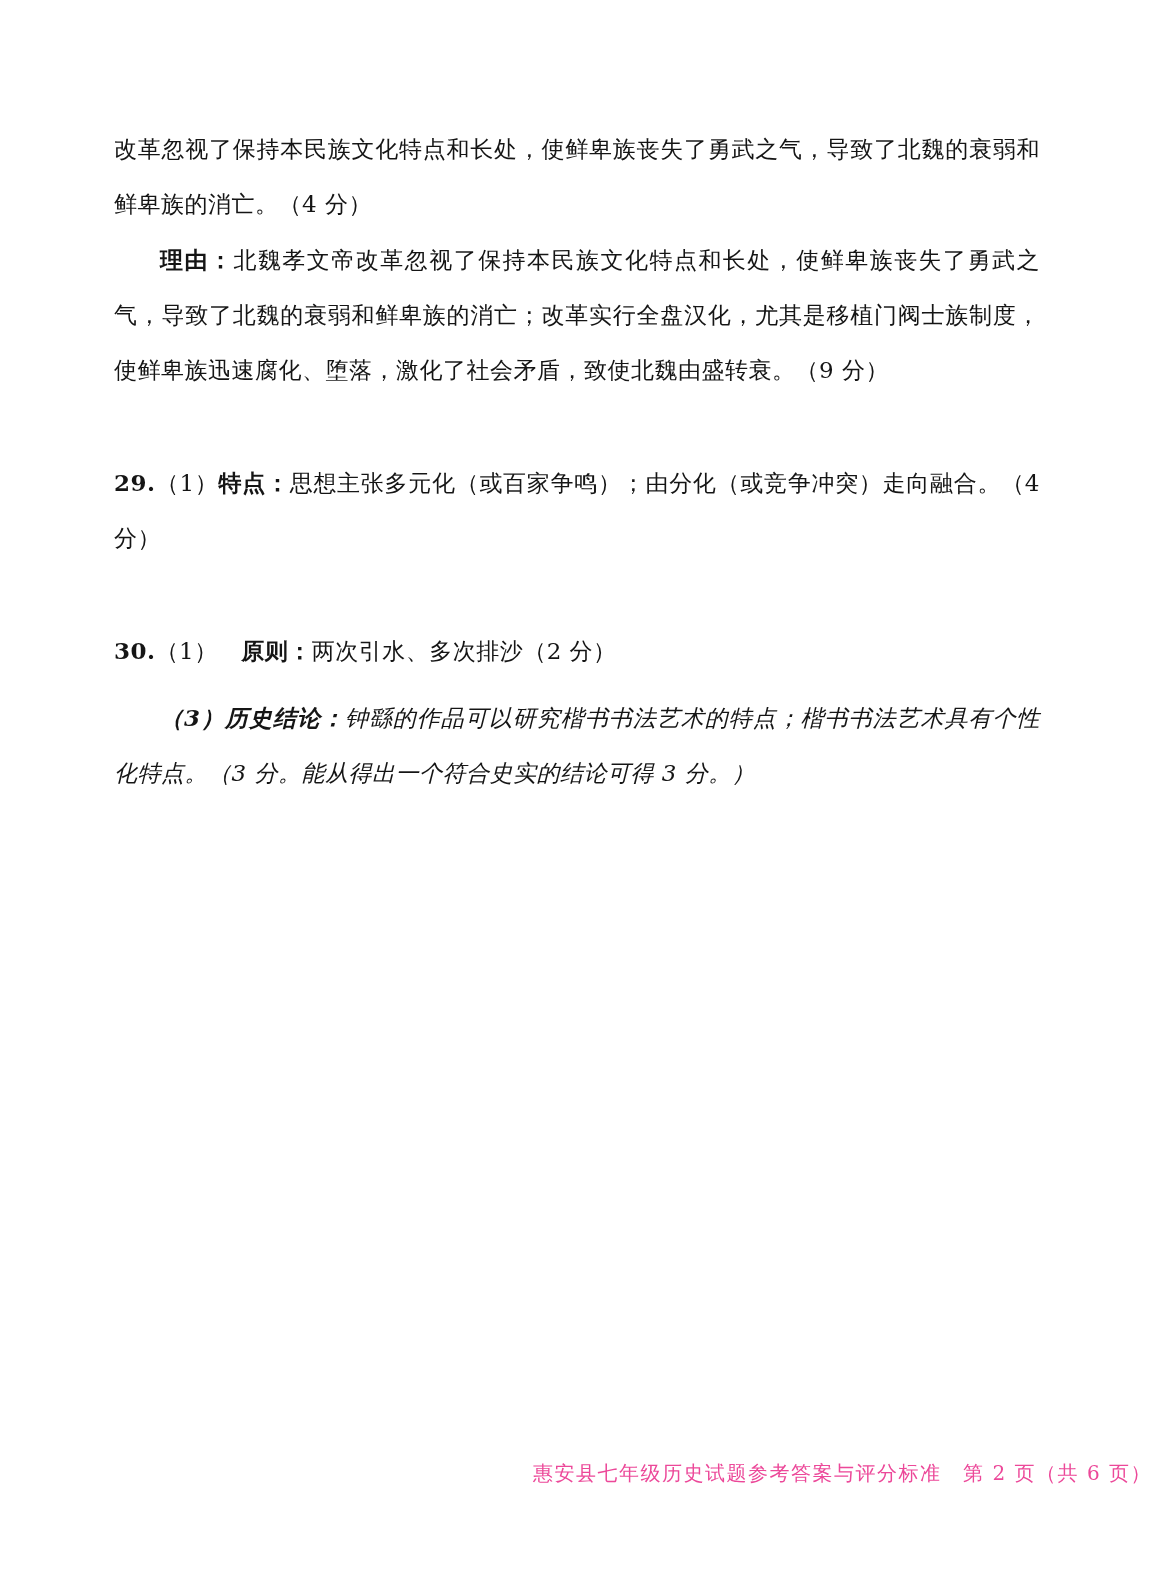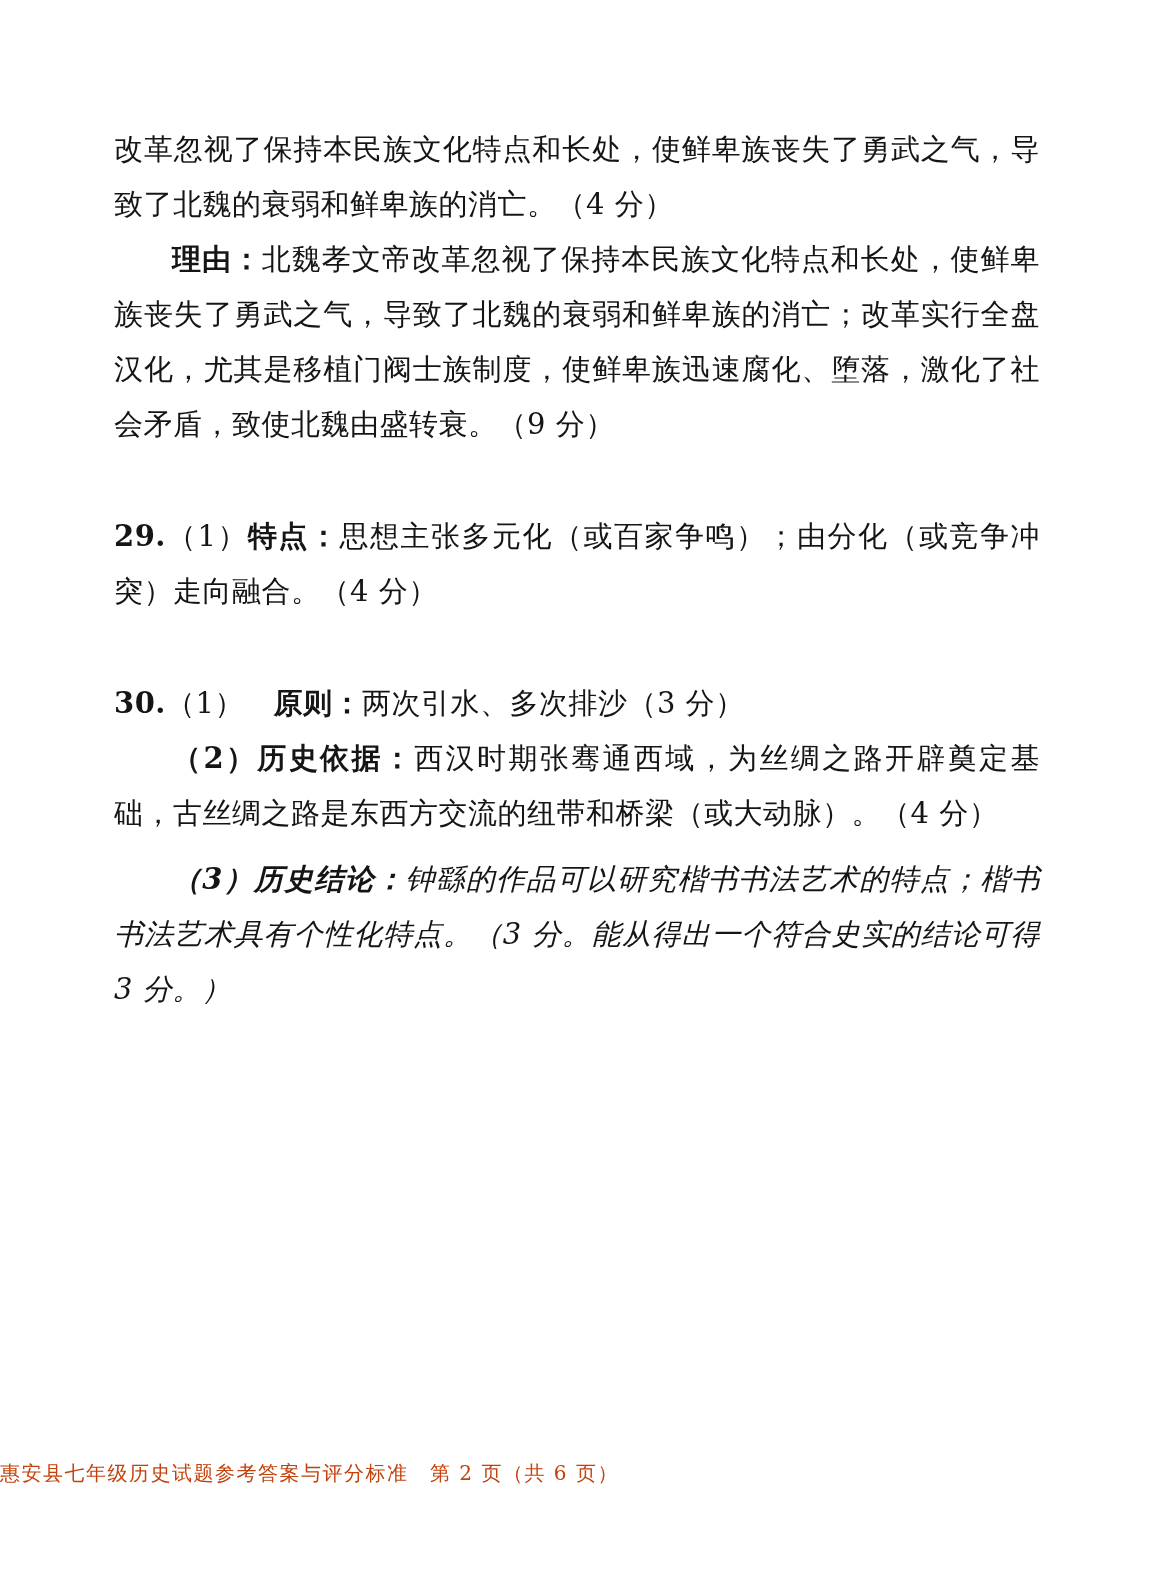--- a/index.html
+++ b/index.html
@@ -14,50 +14,49 @@
     background: #ffffff;
     font-family: "DejaVu Serif", "Liberation Serif", serif;
     color: #151515;
     overflow: hidden;
   }
   .content {
     position: absolute;
     left: 114px;
     top: 122px;
     width: 926px;
-    font-size: 29px;
+    font-size: 23px;
     line-height: 55px;
     letter-spacing: 0.5px;
     text-align: justify;
   }
   .content p {
     margin: 0;
   }
   .indent { text-indent: 2em; }
   .indent-big { text-indent: 5.1em; }
   .gap-before { margin-top: 57px !important; }
   .gap-small { margin-top: 11px !important; font-style: italic; }
   .content .bold { font-weight: 700; }
   .footer {
     position: absolute;
     left: 0;
     right: 0;
     top: 1460px;
-    text-align: left;
+    text-align: right;
     font-size: 20px;
     letter-spacing: 1.5px;
-    color: #c2410c;
+    color: #ec4899;
   }
 </style>
 </head>
 <body>
 
 <div class="page">
   <div class="content">
     <p><span>改革忽视了保持本民族文化特点和长处，使鲜卑族丧失了勇武之气，导致了北魏的衰弱和鲜卑族的消亡。（4 分）</span></p>
     <p class="indent"><span class="bold">理由：</span><span>北魏孝文帝改革忽视了保持本民族文化特点和长处，使鲜卑族丧失了勇武之气，导致了北魏的衰弱和鲜卑族的消亡；改革实行全盘汉化，尤其是移植门阀士族制度，使鲜卑族迅速腐化、堕落，激化了社会矛盾，致使北魏由盛转衰。（9 分）</span></p>
     <p class="gap-before"><span class="bold">29.</span><span>（1）</span><span class="bold">特点：</span><span>思想主张多元化（或百家争鸣）；由分化（或竞争冲突）走向融合。（4 分）</span></p>
-    <p class="gap-before"><span class="bold">30.</span><span>（1）　</span><span class="bold">原则：</span><span>两次引水、多次排沙（3 分）</span></p>
-    <p class="indent"><span class="bold">（2）历史依据：</span><span>西汉时期张骞通西域，为丝绸之路开辟奠定基础，古丝绸之路是东西方交流的纽带和桥梁（或大动脉）。（4 分）</span></p>
+    <p class="gap-before"><span class="bold">30.</span><span>（1）　</span><span class="bold">原则：</span><span>两次引水、多次排沙（2 分）</span></p>
     <p class="indent gap-small"><span class="bold">（3）历史结论：</span><span>钟繇的作品可以研究楷书书法艺术的特点；楷书书法艺术具有个性化特点。（3 分。能从得出一个符合史实的结论可得 3 分。）</span></p>
   </div>
   <div class="footer">惠安县七年级历史试题参考答案与评分标准　第 2 页（共 6 页）</div>
 </div>
 
 </body></html>

